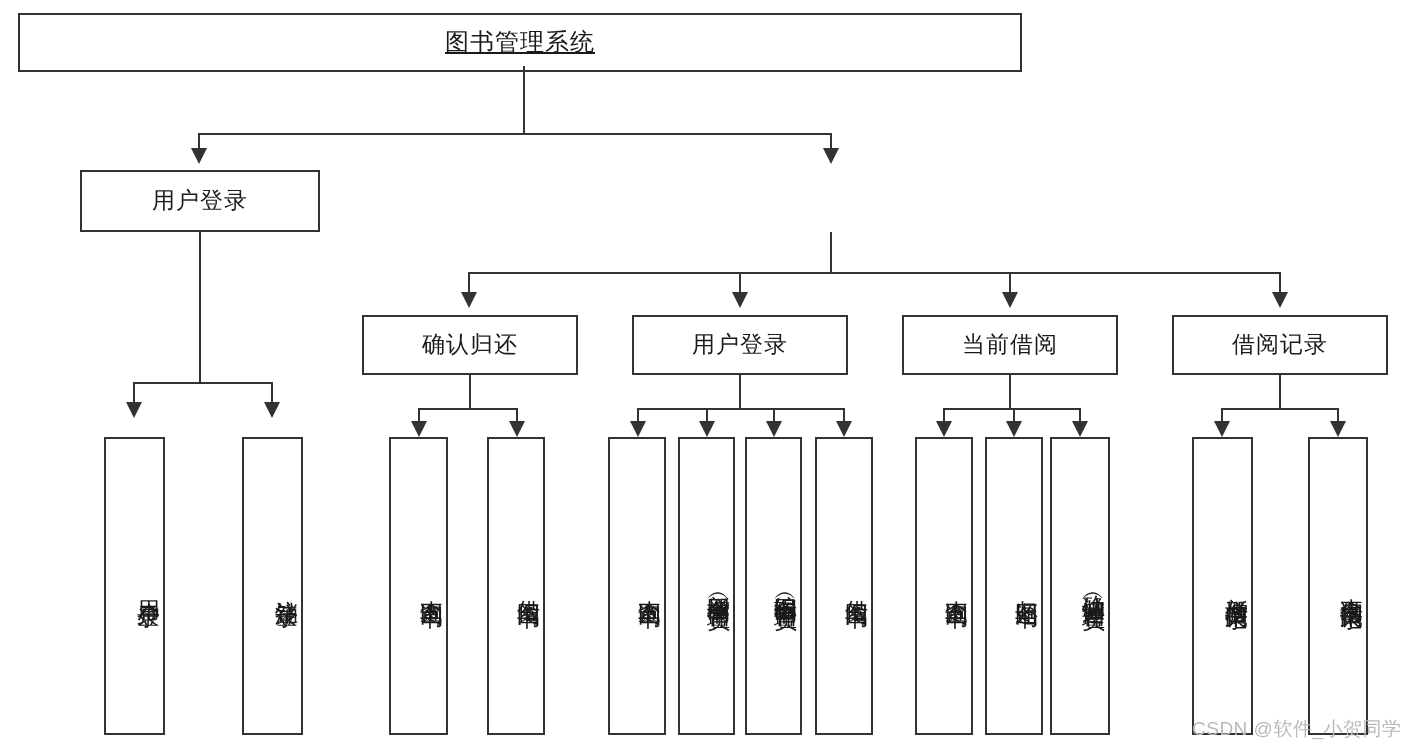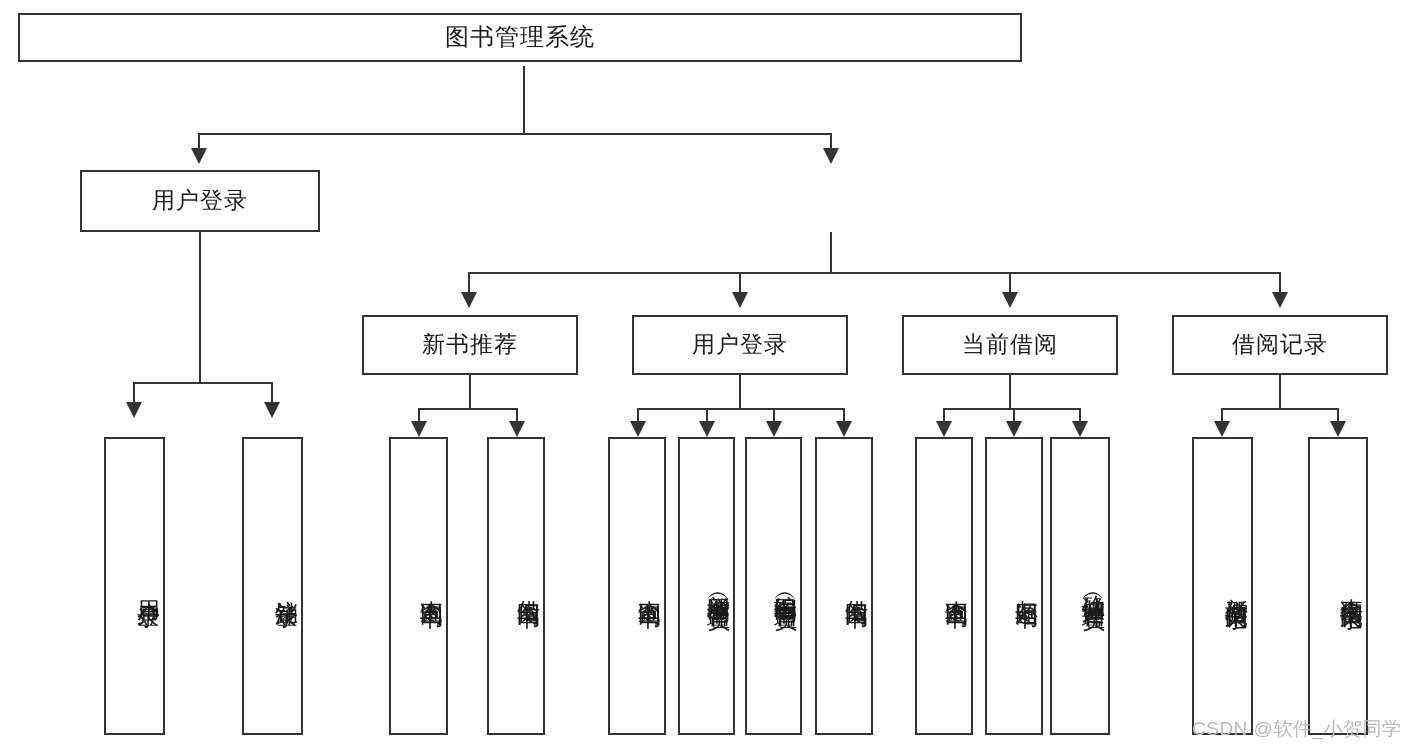--- a/index.html
+++ b/index.html
@@ -78,21 +78,21 @@
     letter-spacing: 0.5px;
     white-space: nowrap;
     user-select: none;
   }
 </style>
 </head>
 <body>
 
 <div id="diagram">
 
-  <div class="box box-h box-root" style="left:18px; top:13px; width:1004px; height:49px;">图书管理系统</div>
+  <div class="box box-h box-root" style="left:18px; top:13px; width:1004px; height:59px;text-decoration:underline;">图书管理系统</div>
 
   <div class="line vline" style="left:523px; top:66px; width:2px; height:67px;"></div>
 
   <div class="line hline" style="left:198px; top:133px; width:634px; height:2px;"></div>
 
   <div class="line vline" style="left:198px; top:133px; width:2px; height:17px;"></div>
   <div class="arrow" style="left:191px; top:148px;"></div>
   <div class="line vline" style="left:830px; top:133px; width:2px; height:17px;"></div>
   <div class="arrow" style="left:823px; top:148px;"></div>
 
@@ -109,21 +109,21 @@
   <div class="line hline" style="left:468px; top:272px; width:812px; height:2px;"></div>
   <div class="line vline" style="left:468px; top:272px; width:2px; height:22px;"></div>
   <div class="arrow" style="left:461px; top:292px;"></div>
   <div class="line vline" style="left:739px; top:272px; width:2px; height:22px;"></div>
   <div class="arrow" style="left:732px; top:292px;"></div>
   <div class="line vline" style="left:1009px; top:272px; width:2px; height:22px;"></div>
   <div class="arrow" style="left:1002px; top:292px;"></div>
   <div class="line vline" style="left:1279px; top:272px; width:2px; height:22px;"></div>
   <div class="arrow" style="left:1272px; top:292px;"></div>
 
-  <div class="box box-h" style="left:362px; top:315px; width:216px; height:60px;">新书推荐</div>
+  <div class="box box-h" style="left:362px; top:315px; width:216px; height:60px;">确认归还</div>
   <div class="box box-h" style="left:632px; top:315px; width:216px; height:60px;">用户登录</div>
   <div class="box box-h" style="left:1172px; top:315px; width:216px; height:60px;">借阅记录</div>
   <div class="box box-h" style="left:902px; top:315px; width:216px; height:60px;">当前借阅</div>
 
   <div class="line vline" style="left:469px; top:375px; width:2px; height:33px;"></div>
   <div class="line hline" style="left:418px; top:408px; width:100px; height:2px;"></div>
   <div class="line vline" style="left:418px; top:408px; width:2px; height:16px;"></div>
   <div class="arrow" style="left:411px; top:421px;"></div>
   <div class="line vline" style="left:516px; top:408px; width:2px; height:16px;"></div>
   <div class="arrow" style="left:509px; top:421px;"></div>

